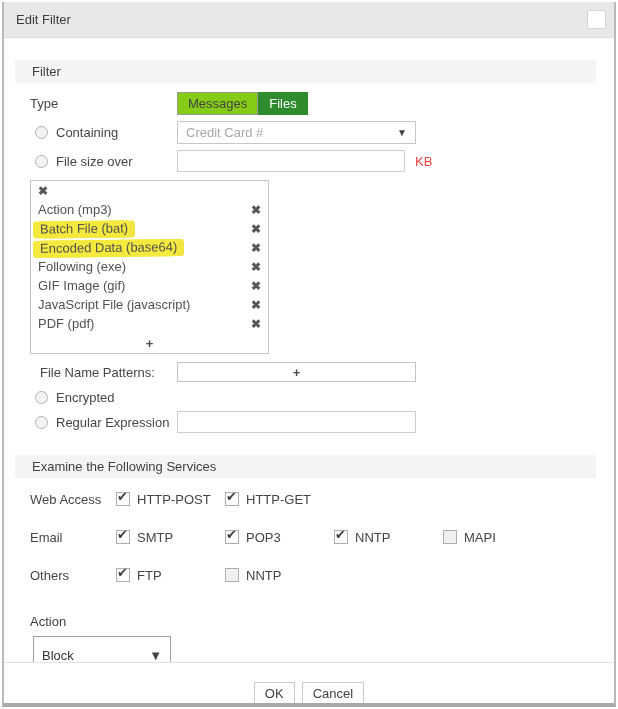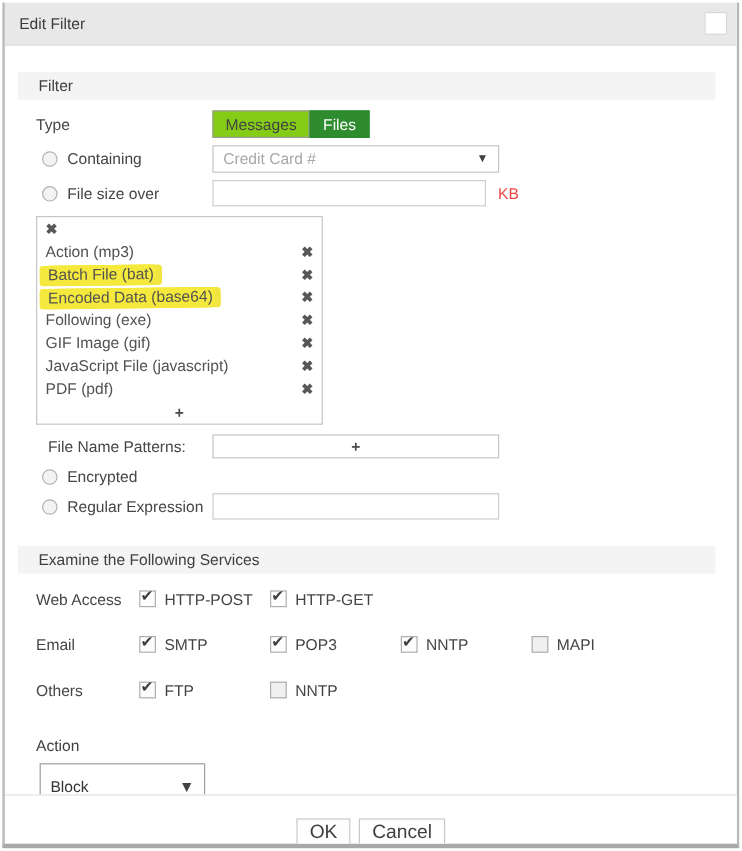--- a/index.html
+++ b/index.html
@@ -188,21 +188,21 @@
     background: #fff;
   }
   .btn {
     height: 23px;
     border: 1px solid #c9c9c9;
     background: #fefefe;
     color: #3f3f3f;
     padding: 0 10px;
     display: flex; align-items: center;
     font-family: "Liberation Sans", sans-serif;
-    font-size: 16px;
+    font-size: 13px;
     cursor: pointer;
     margin-top: 21px;
   }
 </style>
 </head>
 <body>
 
 <div class="window">
 
   <div class="titlebar">

